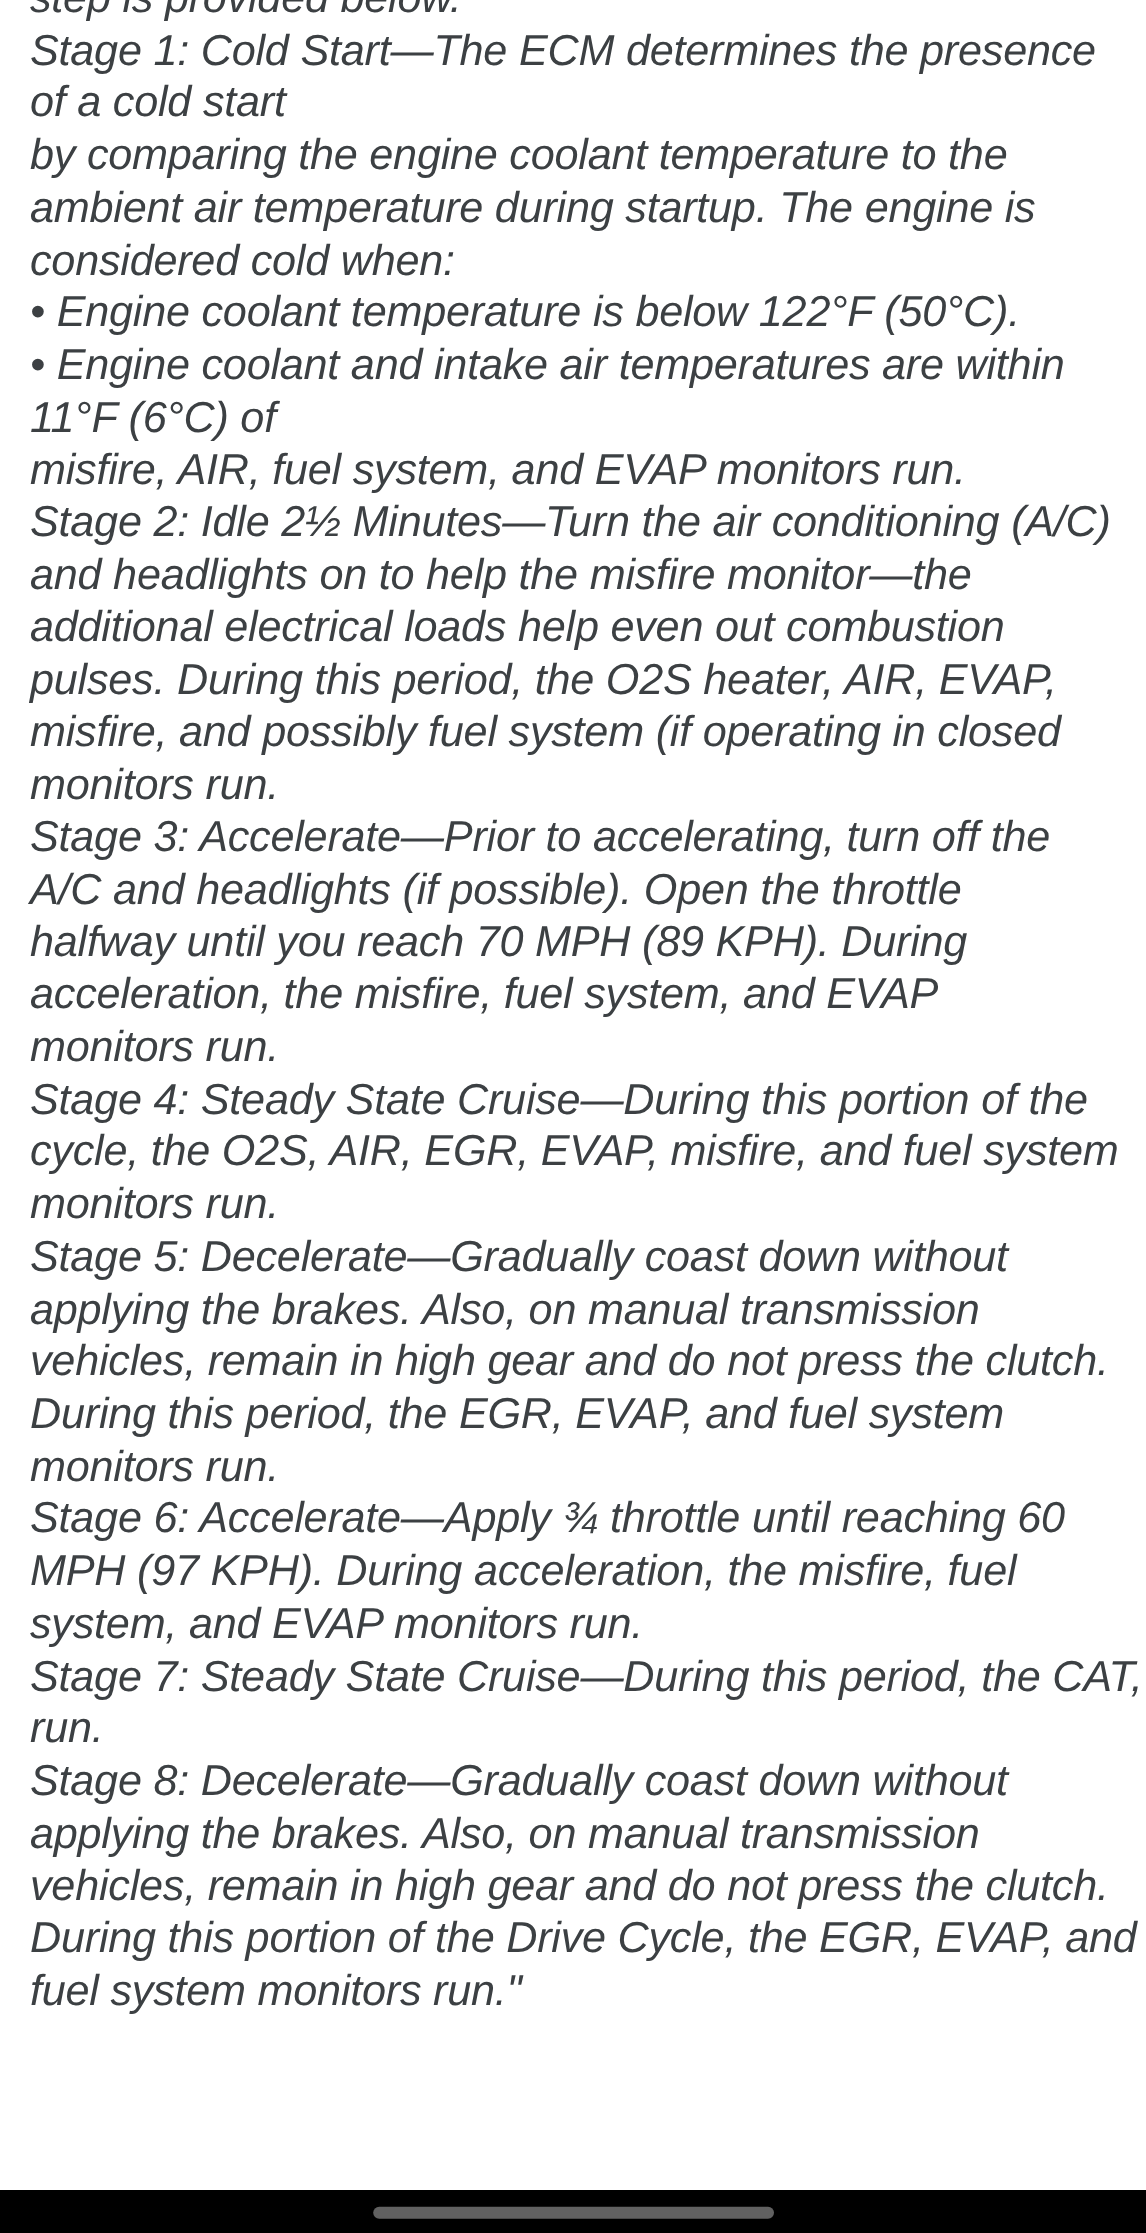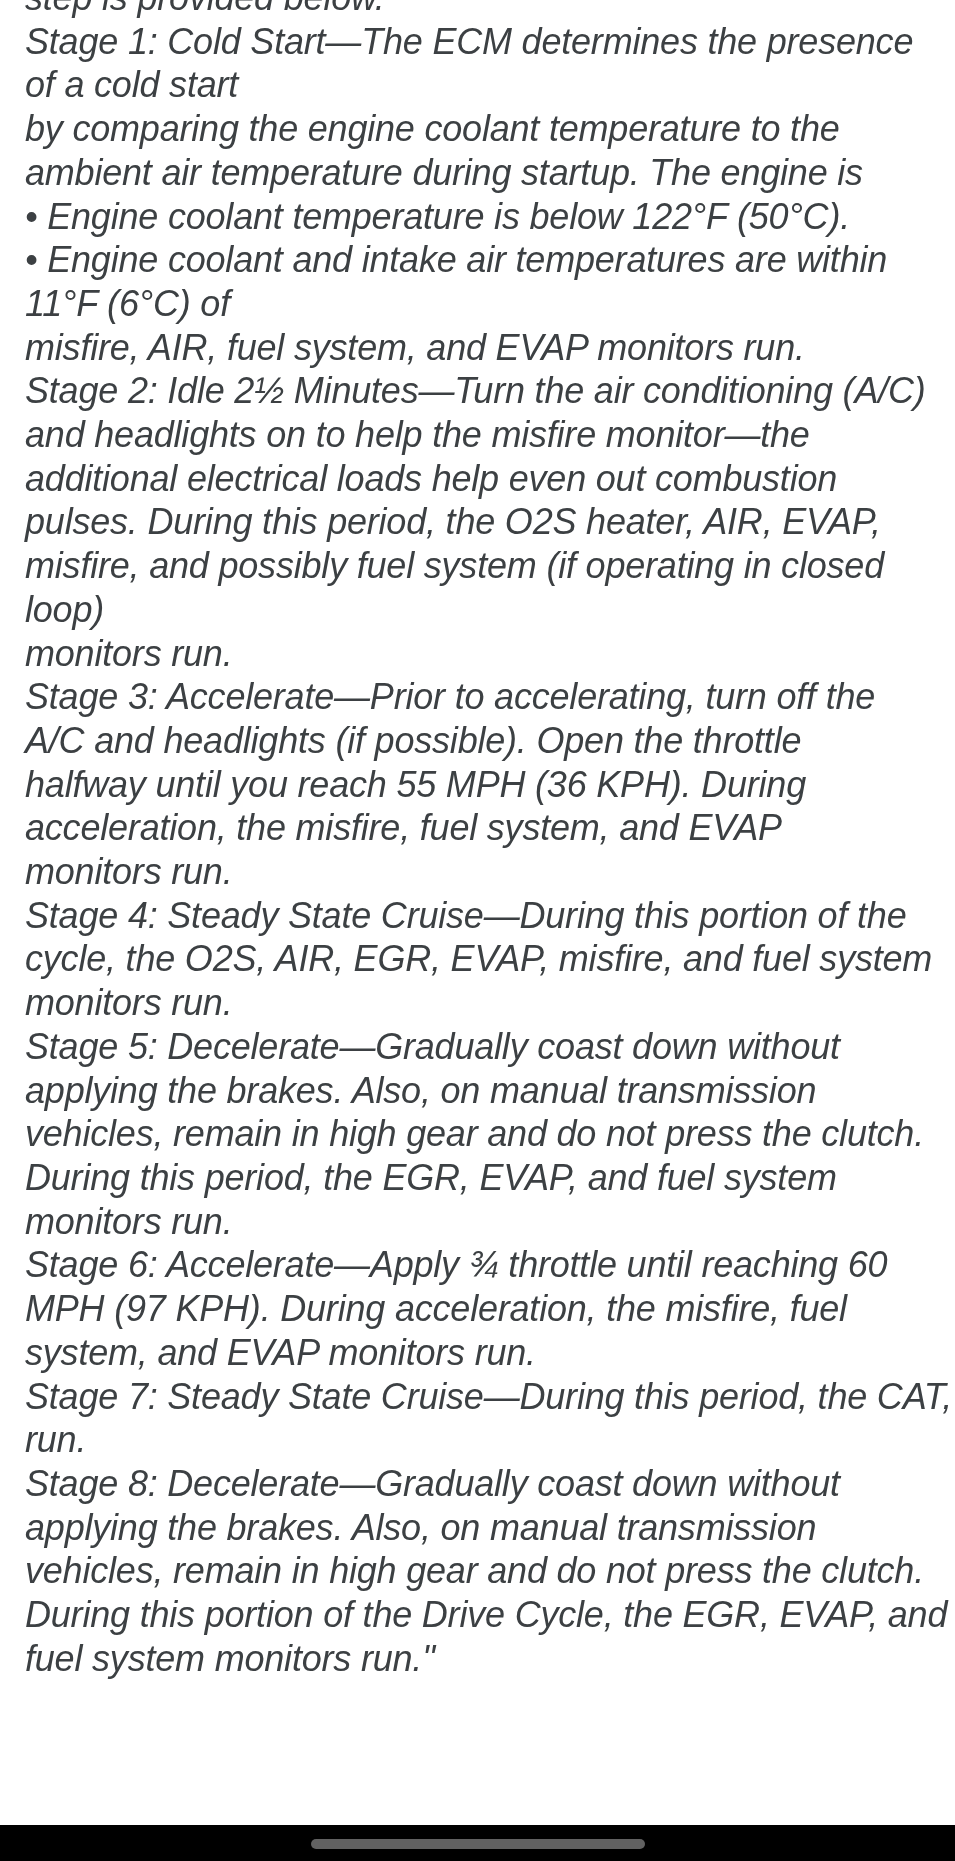--- a/index.html
+++ b/index.html
@@ -65,49 +65,49 @@
       <div class="text-line">step is provided below.</div>
 
       <div class="text-line">Stage 1: Cold Start—The ECM determines the presence</div>
 
       <div class="text-line">of a cold start</div>
 
       <div class="text-line">by comparing the engine coolant temperature to the</div>
 
       <div class="text-line">ambient air temperature during startup. The engine is</div>
 
+      <div class="text-line">considered cold when:</div>
 
       <div class="text-line">• Engine coolant temperature is below 122°F (50°C).</div>
 
       <div class="text-line">• Engine coolant and intake air temperatures are within</div>
 
       <div class="text-line">11°F (6°C) of</div>
 
 
       <div class="text-line">misfire, AIR, fuel system, and EVAP monitors run.</div>
 
       <div class="text-line">Stage 2: Idle 2½ Minutes—Turn the air conditioning (A/C)</div>
 
       <div class="text-line">and headlights on to help the misfire monitor—the</div>
 
       <div class="text-line">additional electrical loads help even out combustion</div>
 
       <div class="text-line">pulses. During this period, the O2S heater, AIR, EVAP,</div>
 
       <div class="text-line">misfire, and possibly fuel system (if operating in closed</div>
 
-      <div class="text-line">loop)</div>
 
       <div class="text-line">monitors run.</div>
 
       <div class="text-line">Stage 3: Accelerate—Prior to accelerating, turn off the</div>
 
       <div class="text-line">A/C and headlights (if possible). Open the throttle</div>
 
-      <div class="text-line">halfway until you reach 55 MPH (36 KPH). During</div>
+      <div class="text-line">halfway until you reach 70 MPH (89 KPH). During</div>
 
       <div class="text-line">acceleration, the misfire, fuel system, and EVAP</div>
 
       <div class="text-line">monitors run.</div>
 
       <div class="text-line">Stage 4: Steady State Cruise—During this portion of the</div>
 
       <div class="text-line">cycle, the O2S, AIR, EGR, EVAP, misfire, and fuel system</div>
 
       <div class="text-line">monitors run.</div>

